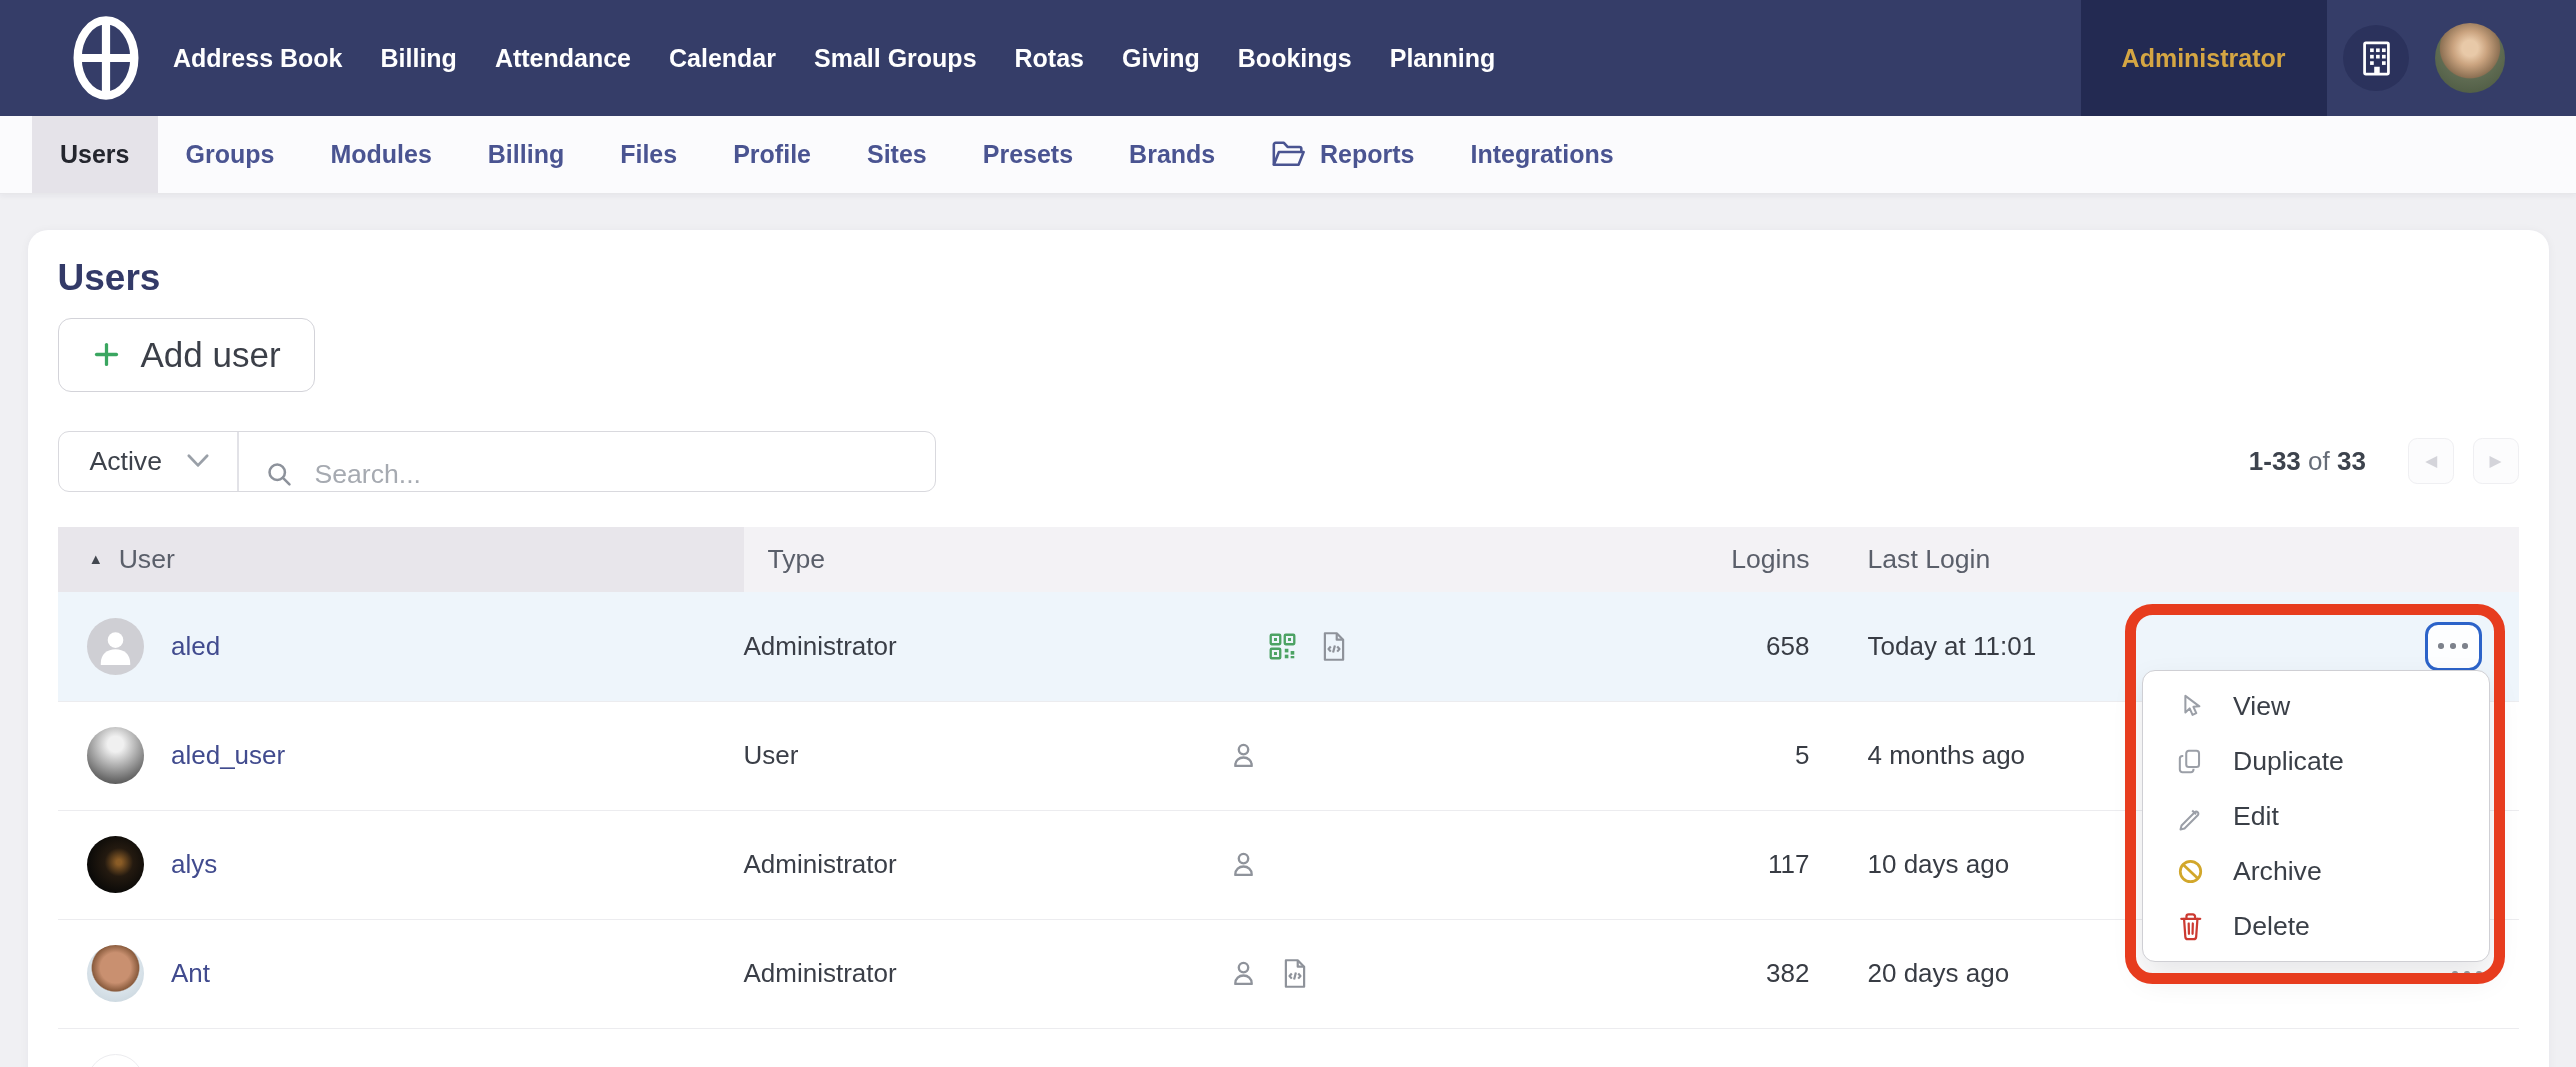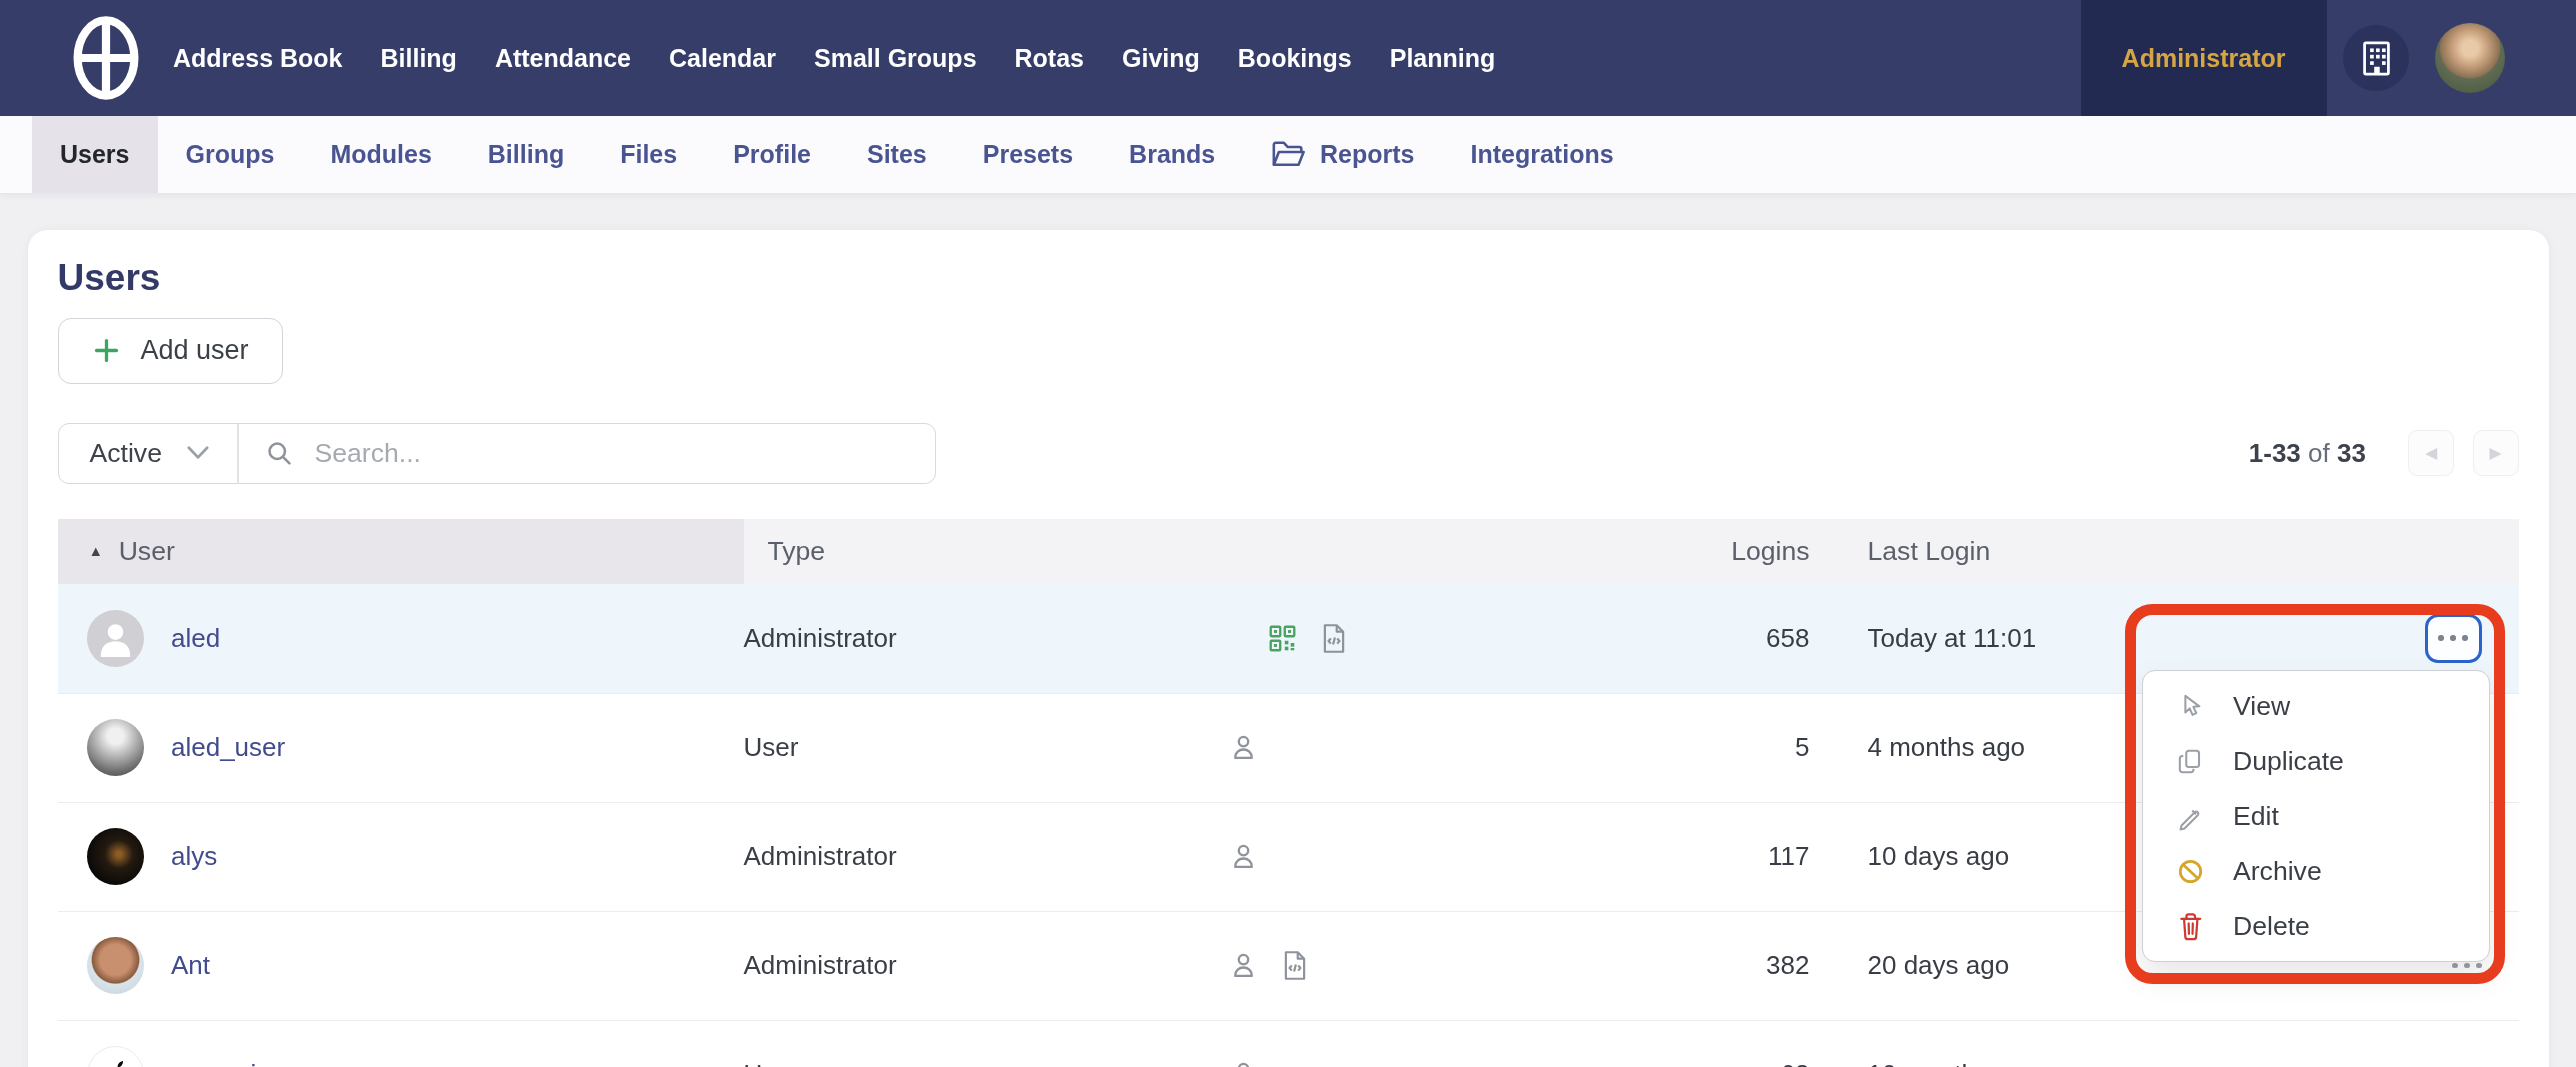--- a/index.html
+++ b/index.html
@@ -24,25 +24,25 @@
   
   .subnav { height:77px; background:#fbfbfd; display:flex; align-items:stretch; padding-left:32px;
     box-shadow:0 0.9px 0 #e7e7ea, 0 3.7px 5.5px rgba(40,40,70,.05); position:relative; z-index:5; }
   .tab { display:flex; align-items:center; padding:0 28px; color:#4a5491; font-weight:600; font-size:25px; cursor:pointer; }
   .tab.active { background:#e5e3e9; color:#24262e; }
   .tab .tab-icon { margin-right:13.8px; display:flex; }
   
   .card { position:absolute; left:27.5px; right:27.5px; top:230px; height:1192px; background:#fff;
     border-radius:20px 20px 0 0; box-shadow:0 1.8px 9.2px rgba(30,30,60,.05); padding:27.5px 30px 0; }
   .page-title { font-size:37px; line-height:40px; font-weight:700; color:#333a68; margin:0; }
-  .add-user-btn { margin-top:20px; display:inline-flex; align-items:center; gap:20px; height:66px; padding:0 33px;
-    border:1.8px solid #d3d3d9; border-radius:13px; background:#fff; font-size:27px; color:#3b3f48; cursor:pointer; }
+  .add-user-btn { margin-top:20px; display:inline-flex; align-items:center; gap:20px; height:74px; padding:0 33px;
+    border:1.8px solid #d3d3d9; border-radius:13px; background:#fff; font-size:35px; color:#3b3f48; cursor:pointer; }
   
   .toolbar { margin-top:39px; display:flex; align-items:center; }
-  .filter-group { width:878px; height:61px; border:1.8px solid #d9d9de; border-radius:11px; display:flex; align-items:center; background:#fff; overflow:hidden; }
+  .filter-group { width:878px; height:61px; border:1.8px solid #d9d9de; border-radius:11px; display:flex; align-items:flex-end; background:#fff; overflow:hidden; }
   .status-select { display:flex; align-items:center; gap:24px; padding:0 27.5px 0 31px; font-size:26.6px; color:#3d424b; cursor:pointer; height:100%; }
   .vdivider { width:1.8px; align-self:stretch; background:#e2e2e7; }
   .search-wrap { display:flex; align-items:center; gap:18.3px; padding-left:26px; flex:1; }
   .search-input { border:none; outline:none; font-size:26.6px; color:#3d424b; flex:1; font-family:inherit; background:transparent; }
   .search-input::placeholder { color:#a6aab1; }
   .pagination { margin-left:auto; display:flex; align-items:center; gap:18.3px; }
   .page-range { font-size:26px; color:#676d78; margin-right:24px; }
   .page-range b { color:#3d434d; font-weight:700; }
   .pg-btn { width:46px; height:46px; border:1.8px solid #efeff2; border-radius:9.2px; background:#fcfcfd; color:#d4d4da;
     font-size:15.6px; display:flex; align-items:center; justify-content:center; cursor:pointer; }

